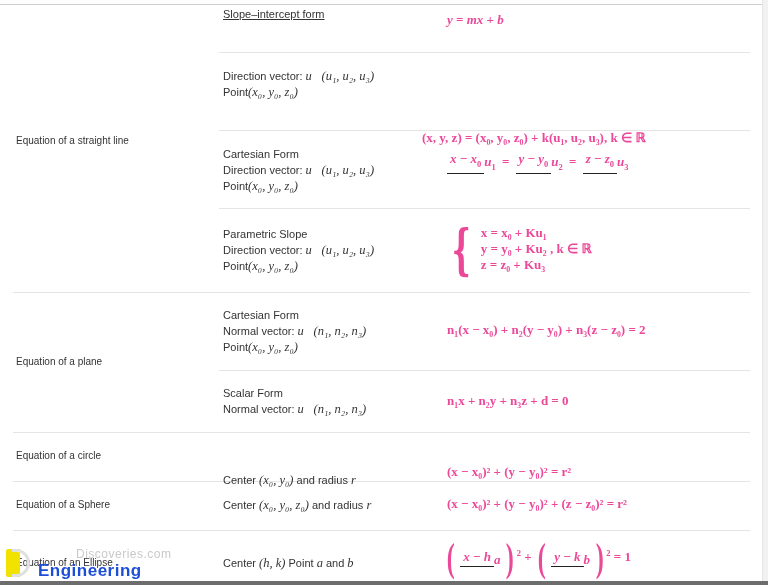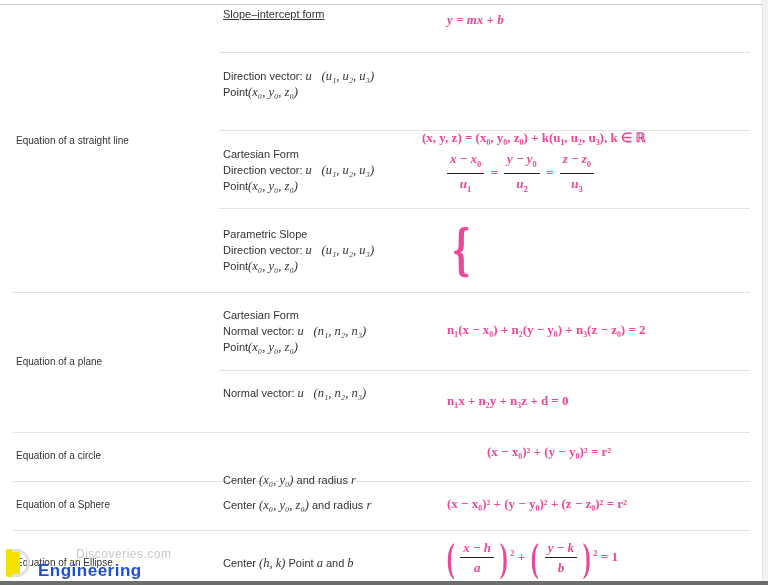--- a/index.html
+++ b/index.html
@@ -8,21 +8,21 @@
     .top-border { position:absolute; left:0; top:4px; width:762px; height:1px; background:#cfcfcf; }
     .right-band { position:absolute; left:762px; top:0; width:6px; height:585px; background:#f2f2f2; border-left:1px solid #e6e6e6; }
     .bottom-bar { position:absolute; left:0; top:581px; width:768px; height:4px; background:#6d6d6d; }
     .hline { position:absolute; height:1px; background:#e4e4e4; }
     .label { position:absolute; font-size:10px; line-height:16px; color:#333; white-space:nowrap; }
     .desc { position:absolute; font-size:11px; line-height:16px; color:#333; white-space:nowrap; }
     .m { font-family:"Liberation Serif", serif; font-style:italic; font-size:12.5px; }
     .eq { position:absolute; font-family:"Liberation Serif", serif; font-size:13px; color:#ec4899; white-space:nowrap;font-weight:bold; }
     .eq i { font-style:italic; }
     sub, sup { font-size:8.5px; }
-    .frac { display:inline-flex; flex-direction:column; align-items:center; vertical-align:middle; margin:0 3px; }
+    .frac { display:inline-flex; flex-direction:row; align-items:center; vertical-align:middle; margin:0 3px; }
     .frac .num { border-bottom:1px solid #222; padding:0 3px 2px; line-height:14px; }
     .frac .den { padding-top:3px; line-height:14px; }
     .sys { display:inline-flex; align-items:center; }
     .brace { font-size:54px; line-height:54px; font-family:"DejaVu Serif", serif; margin-right:2px; transform:scaleX(0.55); display:inline-block; }
     .sys-lines div { line-height:16px; }
     .paren { font-size:40px; line-height:40px; display:inline-block; transform:scaleX(0.6); vertical-align:middle; }
     .watermark { position:absolute; left:6px; top:545px; width:160px; height:36px; }
     .wm-logo { position:absolute; left:0; top:4px; width:14px; height:28px; background:#f2e200; border-radius:2px 0 0 2px; }
     .wm-d { position:absolute; left:6px; top:4px; width:18px; height:28px; border:3px solid #e0e0e0; border-left:none; border-radius:0 16px 16px 0; box-sizing:border-box; }
     .wm-top { position:absolute; left:70px; top:2px; font-size:12px; color:#c9c9c9; letter-spacing:0.5px; }
@@ -76,39 +76,45 @@
     </span>
 </div>
 
 <div class="desc" style="left:223px;top:226px;">
   <div>Parametric Slope</div>
   <div><span>Direction vector: </span><span class="m">u⃗(u₁, u₂, u₃)</span></div>
   <div><span>Point</span><span class="m">(x₀, y₀, z₀)</span></div>
 </div>
 <div class="eq sys" style="left:444px;top:222px;">
   <span class="brace">{</span>
+  <div class="sys-lines">
+    <div>x = x₀ + Ku₁</div>
+    <div>y = y₀ + Ku₂ , k ∈ ℝ</div>
+    <div>z = z₀ + Ku₃</div>
+  </div>
 </div>
 
 <div class="label" style="left:16px;top:354px;">Equation of a plane</div>
 
 <div class="desc" style="left:223px;top:307px;">
   <div>Cartesian Form</div>
   <div><span>Normal vector: </span><span class="m">u⃗(n₁, n₂, n₃)</span></div>
   <div><span>Point</span><span class="m">(x₀, y₀, z₀)</span></div>
 </div>
 <div class="eq" style="left:447px;top:322px;">n₁(x − x₀) + n₂(y − y₀) + n₃(z − z₀) = 2</div>
 
 <div class="desc" style="left:223px;top:385px;">
+  <div>Scalar Form</div>
   <div><span>Normal vector: </span><span class="m">u⃗(n₁, n₂, n₃)</span></div>
 </div>
 <div class="eq" style="left:447px;top:393px;">n₁x + n₂y + n₃z + d = 0</div>
 
 <div class="label" style="left:16px;top:448px;text-align:right;">Equation of a circle</div>
 <div class="desc" style="left:223px;top:472px;"><span>Center </span><span class="m">(x₀, y₀)</span><span> and radius </span><span class="m">r</span></div>
-<div class="eq" style="left:447px;top:444px;margin-left:40px;">(x − x₀)² + (y − y₀)² = r²</div>
+<div class="eq" style="left:447px;top:464px;">(x − x₀)² + (y − y₀)² = r²</div>
 
 <div class="label" style="left:16px;top:497px;">Equation of a Sphere</div>
 <div class="desc" style="left:223px;top:497px;"><span>Center </span><span class="m">(x₀, y₀, z₀)</span><span> and radius </span><span class="m">r</span></div>
 <div class="eq" style="left:447px;top:496px;">(x − x₀)² + (y − y₀)² + (z − z₀)² = r²</div>
 
 <div class="label" style="left:16px;top:555px;">Equation of an Ellipse</div>
 <div class="desc" style="left:223px;top:555px;"><span>Center </span><span class="m">(h, k)</span><span> Point </span><span class="m">a</span><span> and </span><span class="m">b</span></div>
 <div class="eq" style="left:444px;top:538px;">
   <span class="paren">(</span><span class="frac">
       <span class="num"><i>x</i> − <i>h</i></span>

